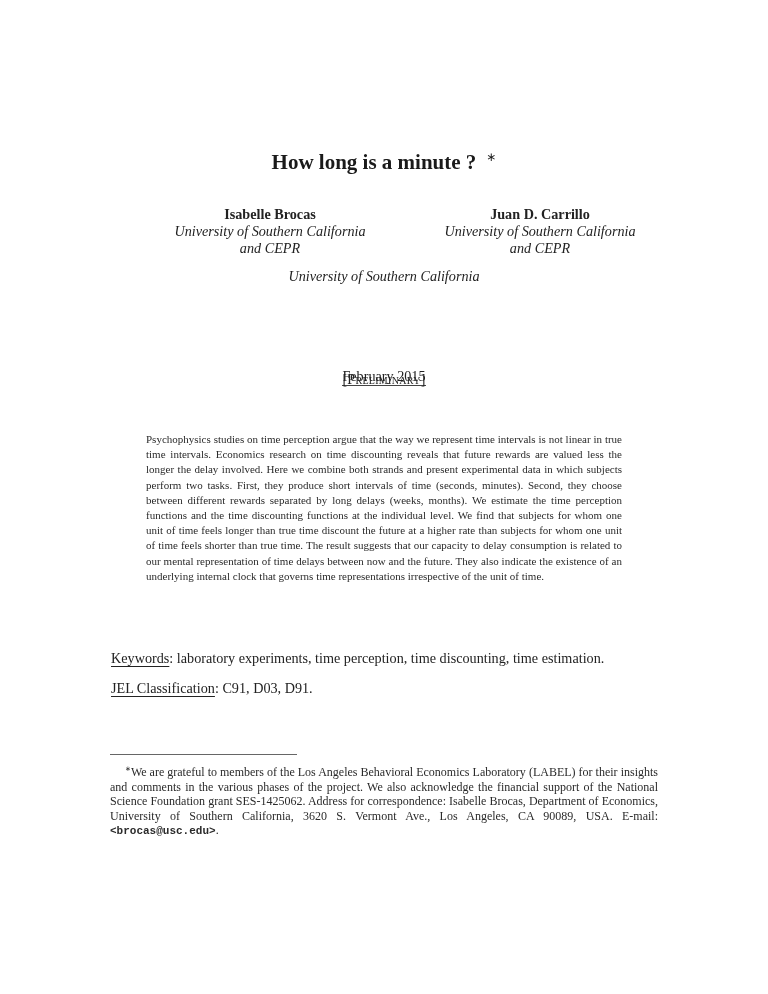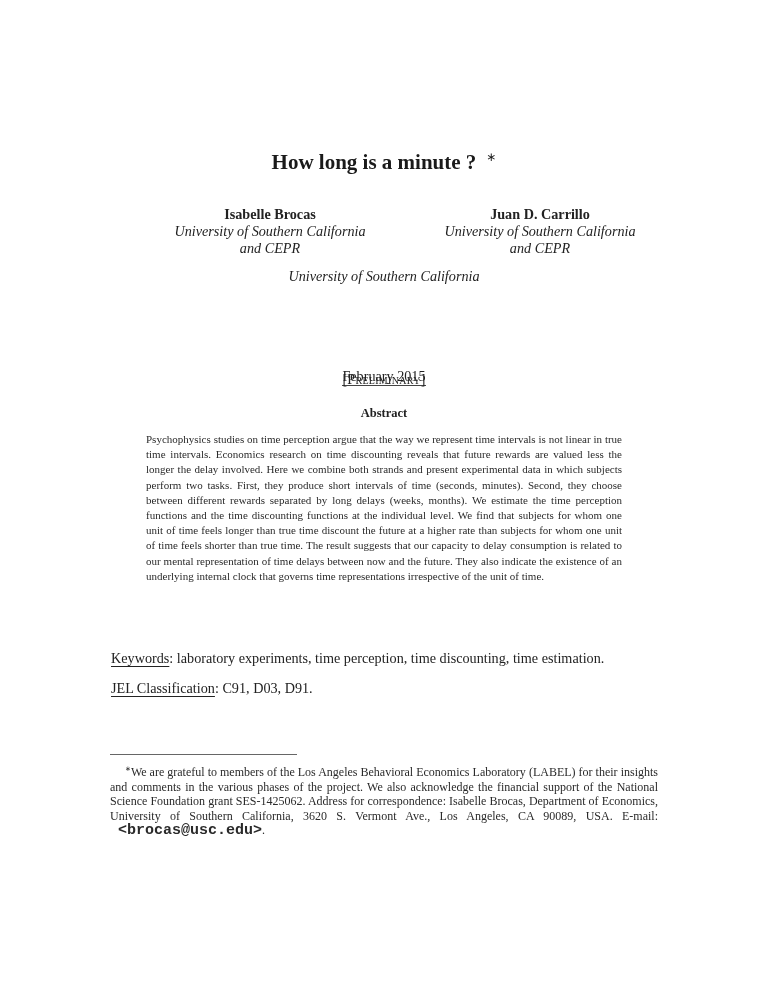--- a/index.html
+++ b/index.html
@@ -46,21 +46,21 @@
     .kw .lbl { text-decoration: underline; text-underline-offset: 3px; margin-top: 36px; }
     .kw1 { top: 650px; }
     .kw2 { top: 680px; }
     .fn-rule { position: absolute; top: 754px; left: 110px; width: 187px; height: 1px; background: #666; }
     .footnote {
       position: absolute; top: 762px; left: 110px; width: 548px;
       font-family: "Liberation Serif", serif; font-size: 12px; line-height: 14.5px;
       text-align: justify; color: #2a2a2a; text-indent: 15px;
     }
     .footnote sup { font-size: 7px; vertical-align: 5px; }
-    .mono { font-family: "Liberation Mono", monospace; font-weight: bold; font-size: 15px; margin-left: 8px; }
+    .mono { font-family: "Liberation Mono", monospace; font-weight: bold; font-size: 11px; }
   </style>
 </head>
 <body>
 
 <div class="page">
 
   <div class="title">
     <span>How long is a minute ?</span><sup>∗</sup>
   </div>
 
@@ -81,21 +81,20 @@
   </div>
 
   <div class="date">
     <span>February 2015</span>
   </div>
 
   <div class="prelim">
     <span>[</span><span class="sc">Preliminary</span><span>]</span>
   </div>
 
-  <div class="abs-head">Abstract</div>
 
   <div class="abstract">Psychophysics studies on time perception argue that the way we represent time intervals is not linear in true time intervals. Economics research on time discounting reveals that future rewards are valued less the longer the delay involved. Here we combine both strands and present experimental data in which subjects perform two tasks. First, they produce short intervals of time (seconds, minutes). Second, they choose between different rewards separated by long delays (weeks, months). We estimate the time perception functions and the time discounting functions at the individual level. We find that subjects for whom one unit of time feels longer than true time discount the future at a higher rate than subjects for whom one unit of time feels shorter than true time. The result suggests that our capacity to delay consumption is related to our mental representation of time delays between now and the future. They also indicate the existence of an underlying internal clock that governs time representations irrespective of the unit of time.</div>
 
   <div class="kw kw1">
     <span class="lbl">Keywords</span><span>: laboratory experiments, time perception, time discounting, time estimation.</span>
   </div>
 
   <div class="kw kw2">
     <span class="lbl">JEL Classification</span><span>: C91, D03, D91.</span>
   </div>

